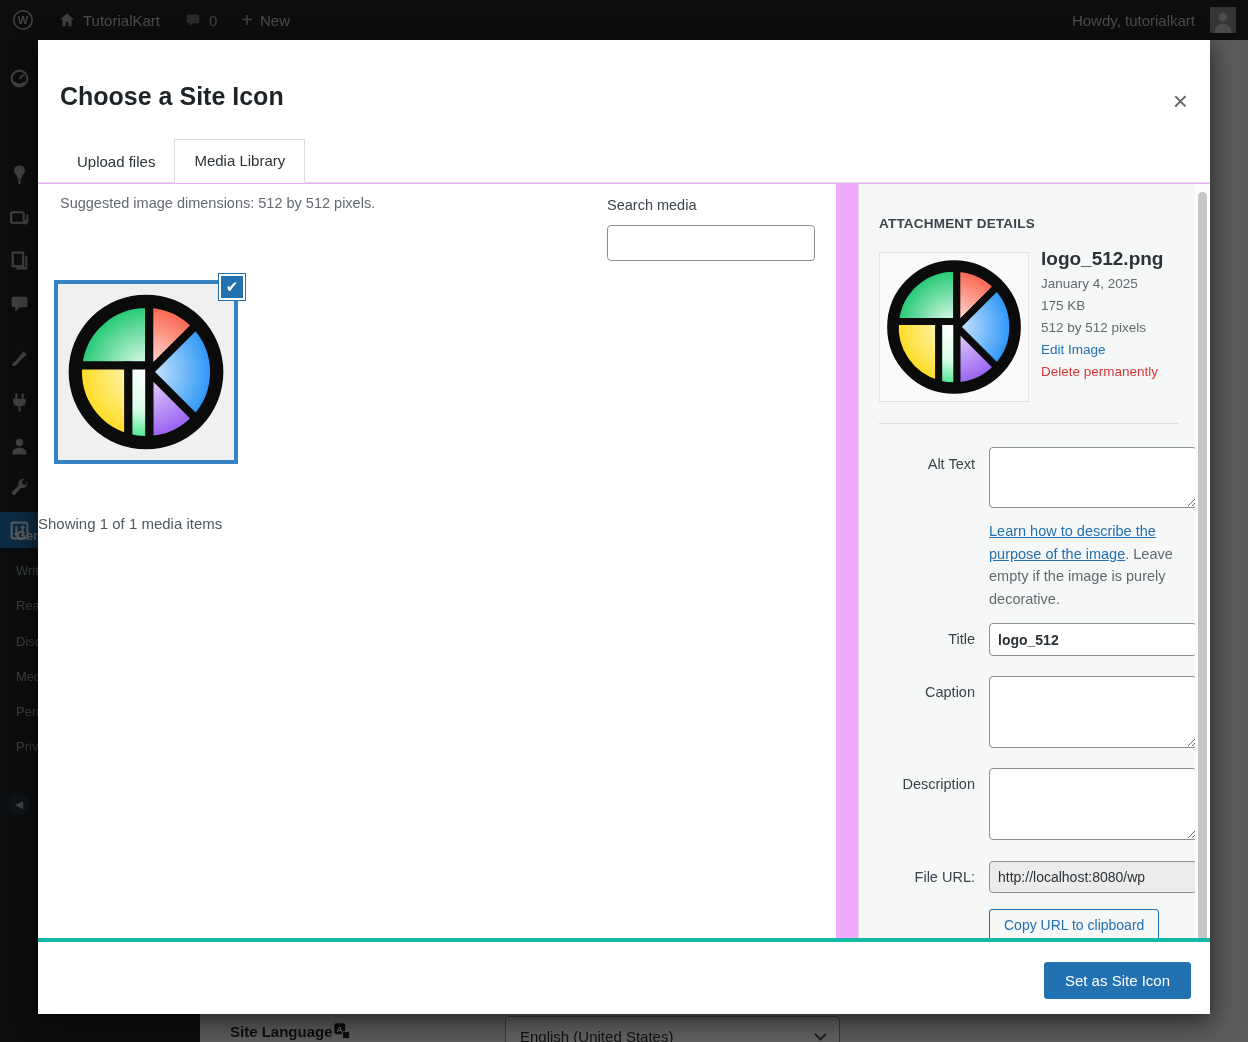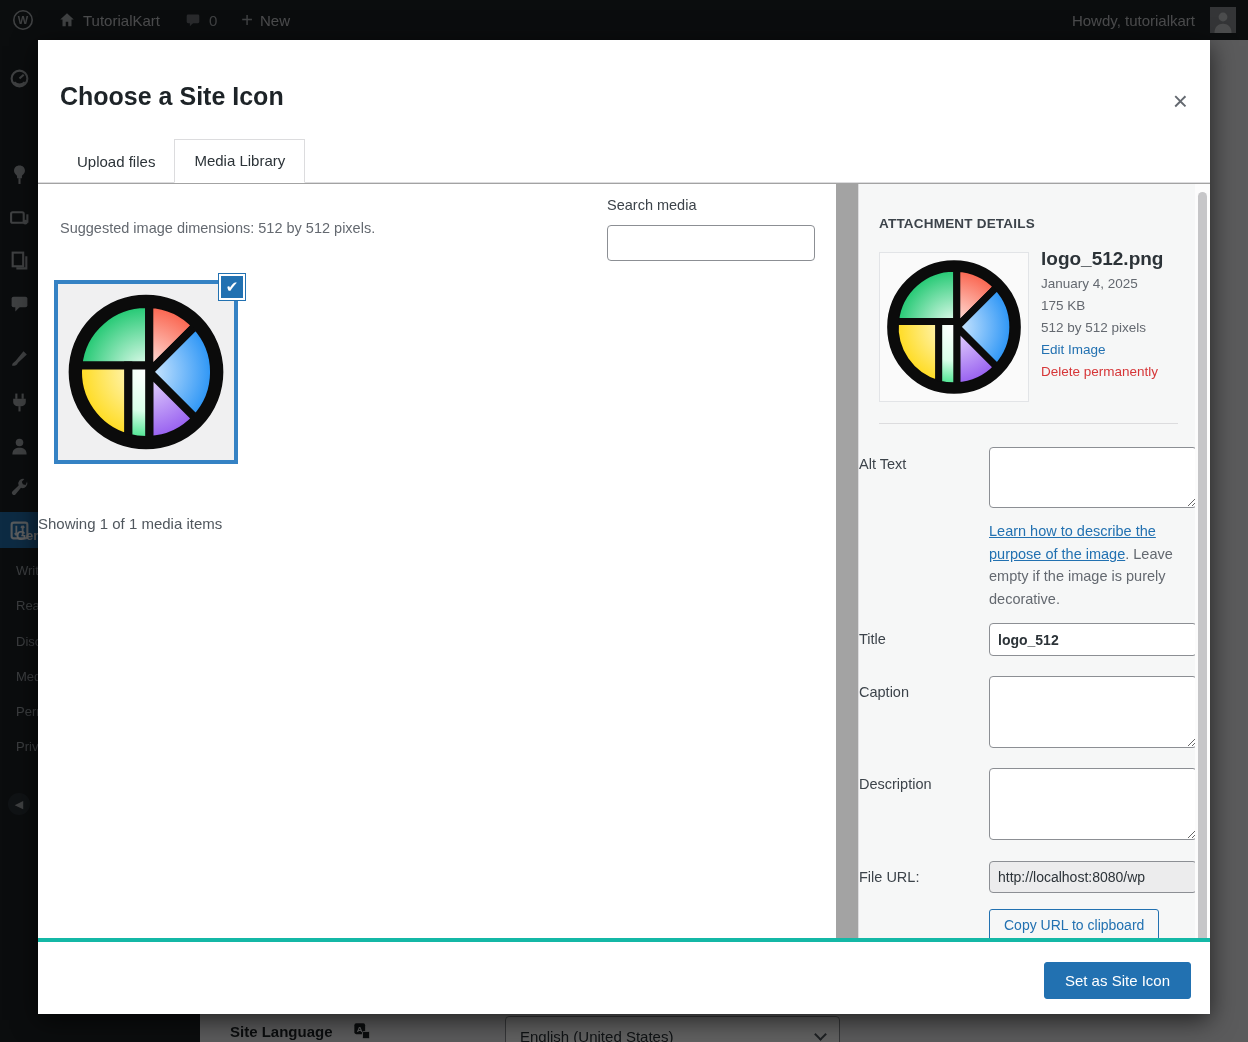--- a/index.html
+++ b/index.html
@@ -31,44 +31,44 @@
   .submenu-item { position:absolute; left:16px; width:180px; height:22px; font-size:13px;
     color:#9ca2a7; cursor:pointer; white-space:nowrap; }
   .submenu-item.current { color:#fff; font-weight:bold; }
   .collapse-row { position:absolute; left:0; top:746px; width:200px; height:36px; display:flex;
     align-items:center; color:#a7aaad; cursor:pointer; }
   .collapse-circle { margin-left:8px; width:22px; height:22px; border-radius:50%; background:#2c3338;
     color:#a7aaad; font-size:11px; display:flex; align-items:center; justify-content:center; }
 
   
   .settings-page { position:absolute; top:40px; left:200px; right:0; bottom:0; background:#f0f0f1; z-index:4; }
-  .site-language-row { position:absolute; left:30px; top:982px; display:flex; align-items:center; gap:20px; }
+  .site-language-row { position:absolute; left:30px; top:982px; display:flex; align-items:center; gap:0; }
   .site-language-label { font-size:15px; font-weight:bold; color:#1d2327; }
   .language-select { position:absolute; left:305px; top:976px; width:335px; height:40px;
     background:#fff; border:1px solid #8c8f94; border-radius:4px; display:flex; align-items:center;
     padding:0 14px; font-size:15px; color:#2c3338; cursor:pointer; }
   .chevron { width:9px; height:9px; border-right:2px solid #50575e; border-bottom:2px solid #50575e;
     transform:rotate(45deg); margin-left:auto; margin-top:-4px; }
 
   
   .backdrop { position:absolute; inset:0; background:rgba(0,0,0,0.62); z-index:20; }
 
   
-  .modal { position:absolute; left:38px; top:40px; width:1172px; height:974px; background:#a3a3a3;
+  .modal { position:absolute; left:38px; top:40px; width:1172px; height:974px; background:#f0abfc;
     z-index:30; box-shadow:0 6px 24px rgba(0,0,0,0.65); }
   .modal-header { position:absolute; top:0; left:0; right:0; height:143px; border-bottom:1px solid #dcdcde; background:#fff; }
   .modal-title { position:absolute; left:22px; top:42px; font-size:25px; font-weight:bold; color:#1d2327; }
   .modal-close { position:absolute; right:22px; top:48px; font-size:26px; line-height:1; color:#646970; cursor:pointer; }
   .tabs { position:absolute; left:20px; bottom:-1px; display:flex; align-items:flex-end; }
   .tab { padding:12px 19px 13px; font-size:15px; color:#2c3338; cursor:pointer; }
   .tab.active { background:#fff; border:1px solid #dcdcde; border-bottom:1px solid #fff; font-weight:normal; }
 
   .modal-content { position:absolute; top:144px; left:0; right:0; bottom:76px; }
   .left-pane { position:absolute; top:0; left:0; right:374px; bottom:0; background:#fff; }
-  .suggested { position:absolute; left:22px; top:36px; font-size:14.5px; color:#646970; }
+  .suggested { position:absolute; left:22px; top:11px; font-size:14.5px; color:#646970; }
   .search-label { position:absolute; left:569px; top:13px; font-size:14.5px; color:#3c434a; }
   .search-input { position:absolute; left:569px; top:41px; width:208px; height:36px;
     border:1px solid #8c8f94; border-radius:4px; background:#fff; padding:0 8px; font-size:14px;
     font-family:"Liberation Sans",sans-serif; }
   .attachment-item { position:absolute; left:16px; top:96px; width:184px; height:184px;
     border:4px solid #3582c4; background:#fff; cursor:pointer; }
   .attachment-thumb { position:absolute; inset:0; background:#f0f0f1; display:flex;
     align-items:center; justify-content:center; }
   .check-badge { position:absolute; top:-10px; right:-11px; width:26px; height:26px;
     background:#2271b1; border:2px solid #fff; box-shadow:0 0 0 1px #2271b1; color:#fff;
@@ -81,21 +81,21 @@
   .details-heading { position:absolute; left:20px; top:32px; font-size:13.5px; font-weight:bold;
     color:#3c434a; letter-spacing:0.2px; }
   .detail-thumb { position:absolute; left:20px; top:68px; width:150px; height:150px; background:#fafafa;
     border:1px solid #e2e4e7; display:flex; align-items:center; justify-content:center; }
   .detail-info { position:absolute; left:182px; top:64px; width:170px; font-size:13.5px; color:#646970; line-height:22px; }
   .detail-filename { font-size:19px; font-weight:bold; color:#2c3338; margin-bottom:3px; }
   .link-blue { color:#2271b1; cursor:pointer; }
   .link-red { color:#d63638; cursor:pointer; }
   .divider { position:absolute; left:20px; right:32px; top:239px; border-top:1px solid #dcdcde; }
 
-  .form-label { position:absolute; left:0; width:116px; text-align:left; font-size:14.5px; color:#3c434a; }
+  .form-label { position:absolute; left:0; width:116px; text-align:right; font-size:14.5px; color:#3c434a; }
   .field { position:absolute; left:130px; width:208px; border:1px solid #8c8f94; border-radius:4px;
     background:#fff; font-size:14px; color:#2c3338; font-family:"Liberation Sans",sans-serif; padding:4px 8px; }
   textarea.field { resize:both; }
   .help-text { position:absolute; left:130px; top:336px; width:212px; font-size:14.5px; color:#646970; line-height:22.5px; }
   .help-text a { color:#2271b1; text-decoration:underline; cursor:pointer; }
   .readonly-field { background:#ececed; }
   .copy-btn { position:absolute; left:130px; top:725px; height:32px; padding:0 14px;
     background:#f6f7f7; border:1px solid #2271b1; border-radius:3px; color:#2271b1; font-size:14px;
     font-family:"Liberation Sans",sans-serif; cursor:pointer; }
 

